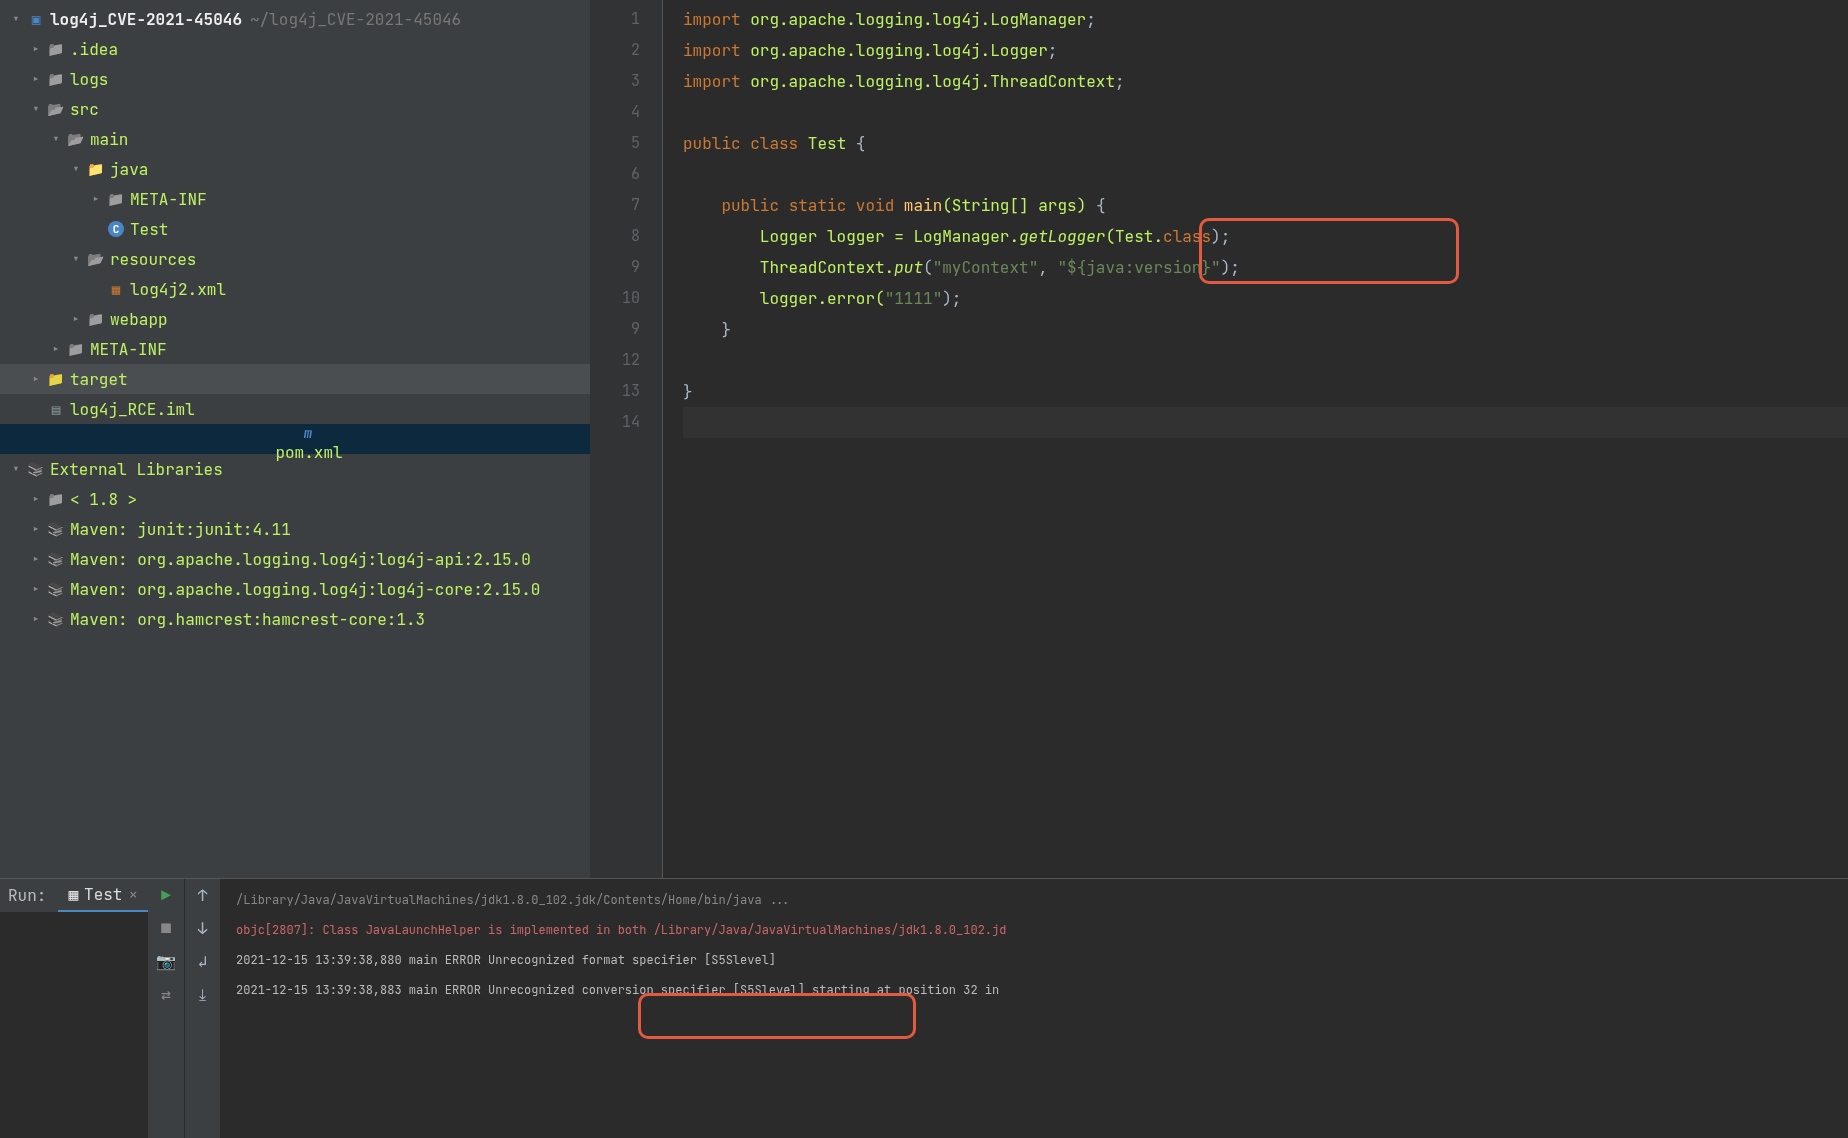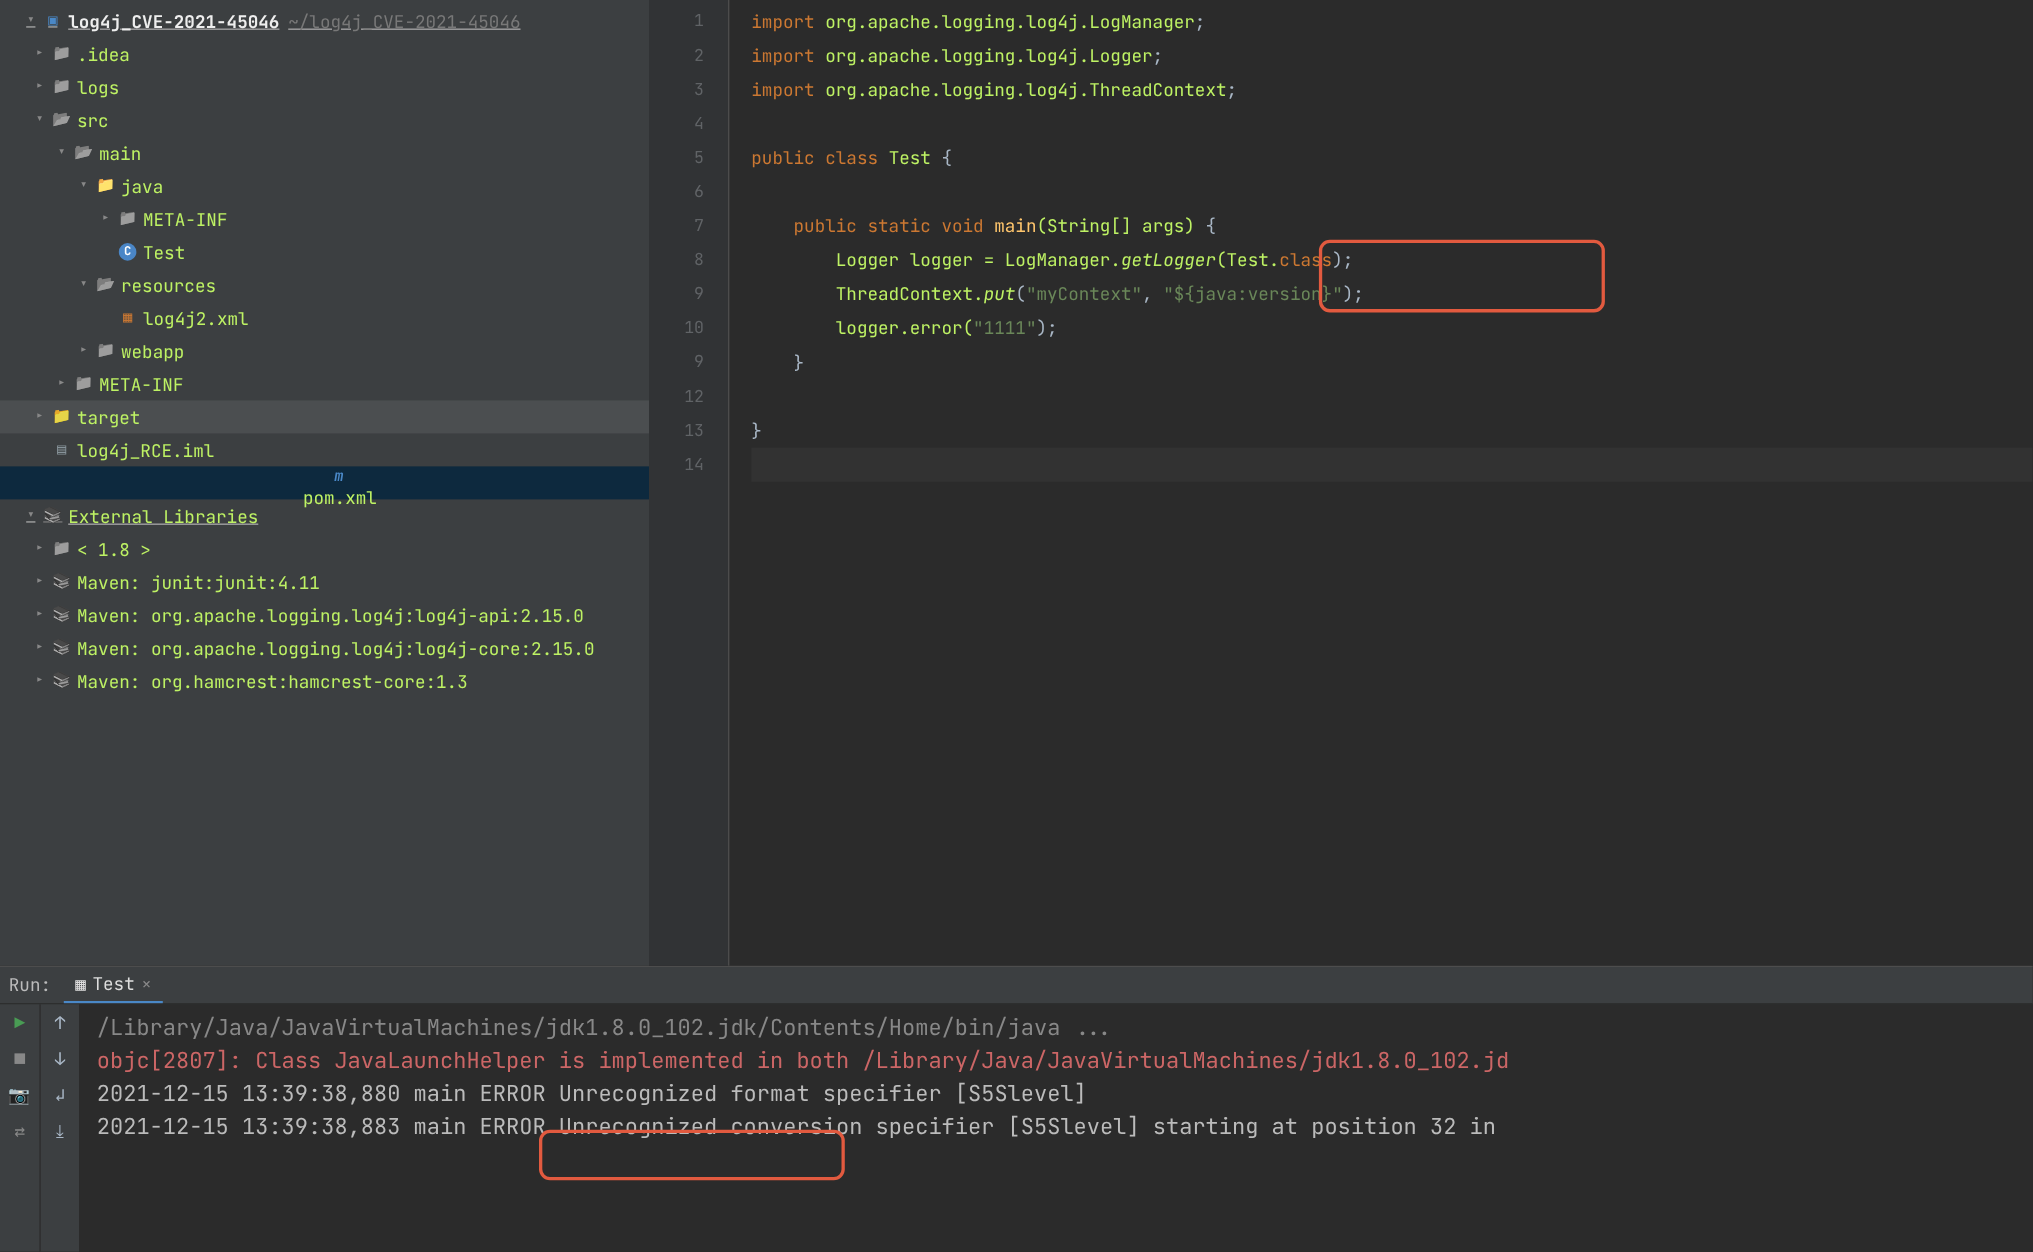--- a/index.html
+++ b/index.html
@@ -69,21 +69,21 @@
 .iml-icon::before { content:"▤"; }
 .maven-icon { color:#4a88c7; font-weight:bold; font-style:italic; }
 .maven-icon::before { content:"m"; }
 .lib-icon { color:#87939a; }
 .lib-icon::before { content:"📚"; filter:grayscale(1) brightness(0.7);}
 .module-icon { color:#4a88c7;}
 .module-icon::before { content:"▣";}
 .tree-label { color: #bef264; }
 .tree-label.bold { font-weight: bold; color:#eee;}
 .tree-path { color: #787878; margin-left: 8px; }
-.indent-0 { padding-left: 20px; text-decoration: underline; }
+.indent-0 { padding-left: 8px; }
 .indent-1 { padding-left: 28px; }
 .indent-2 { padding-left: 48px; }
 .indent-3 { padding-left: 68px; }
 .indent-4 { padding-left: 88px; }
 
 .editor {
   flex: 1;
   background: #2b2b2b;
   display: flex;
   overflow: hidden;
@@ -118,21 +118,20 @@
   border: 3px solid #e25a3f;
   border-radius: 10px;
   pointer-events: none;
 }
 .caret-line { background: #323232; }
 
 .run-panel {
   height: 260px;
   background: #2b2b2b;
   display: flex;
-  flex-direction: column;
   border-top: 1px solid #555;
 }
 .run-header {
   display:flex;
   align-items:center;
   background:#3c3f41;
   height:34px;
   padding-left:8px;
   border-bottom:1px solid #2b2b2b;
 }
@@ -158,21 +157,21 @@
   width:36px;
   background:#3c3f41;
   display:flex; flex-direction:column; align-items:center;
   padding-top:6px; gap:12px;
   border-left:1px solid #2b2b2b;
 }
 .console {
   flex:1;
   background:#2b2b2b;
   padding: 6px 0 0 16px;
-  font-size:20px;
+  font-size:12px;
   line-height:30px;
   overflow:hidden;
 }
 .console .gray { color:#888; }
 .console .red { color:#cc6666; }
 .console .white { color:#bbb; }
 </style>
 </head>
 <body>
 

